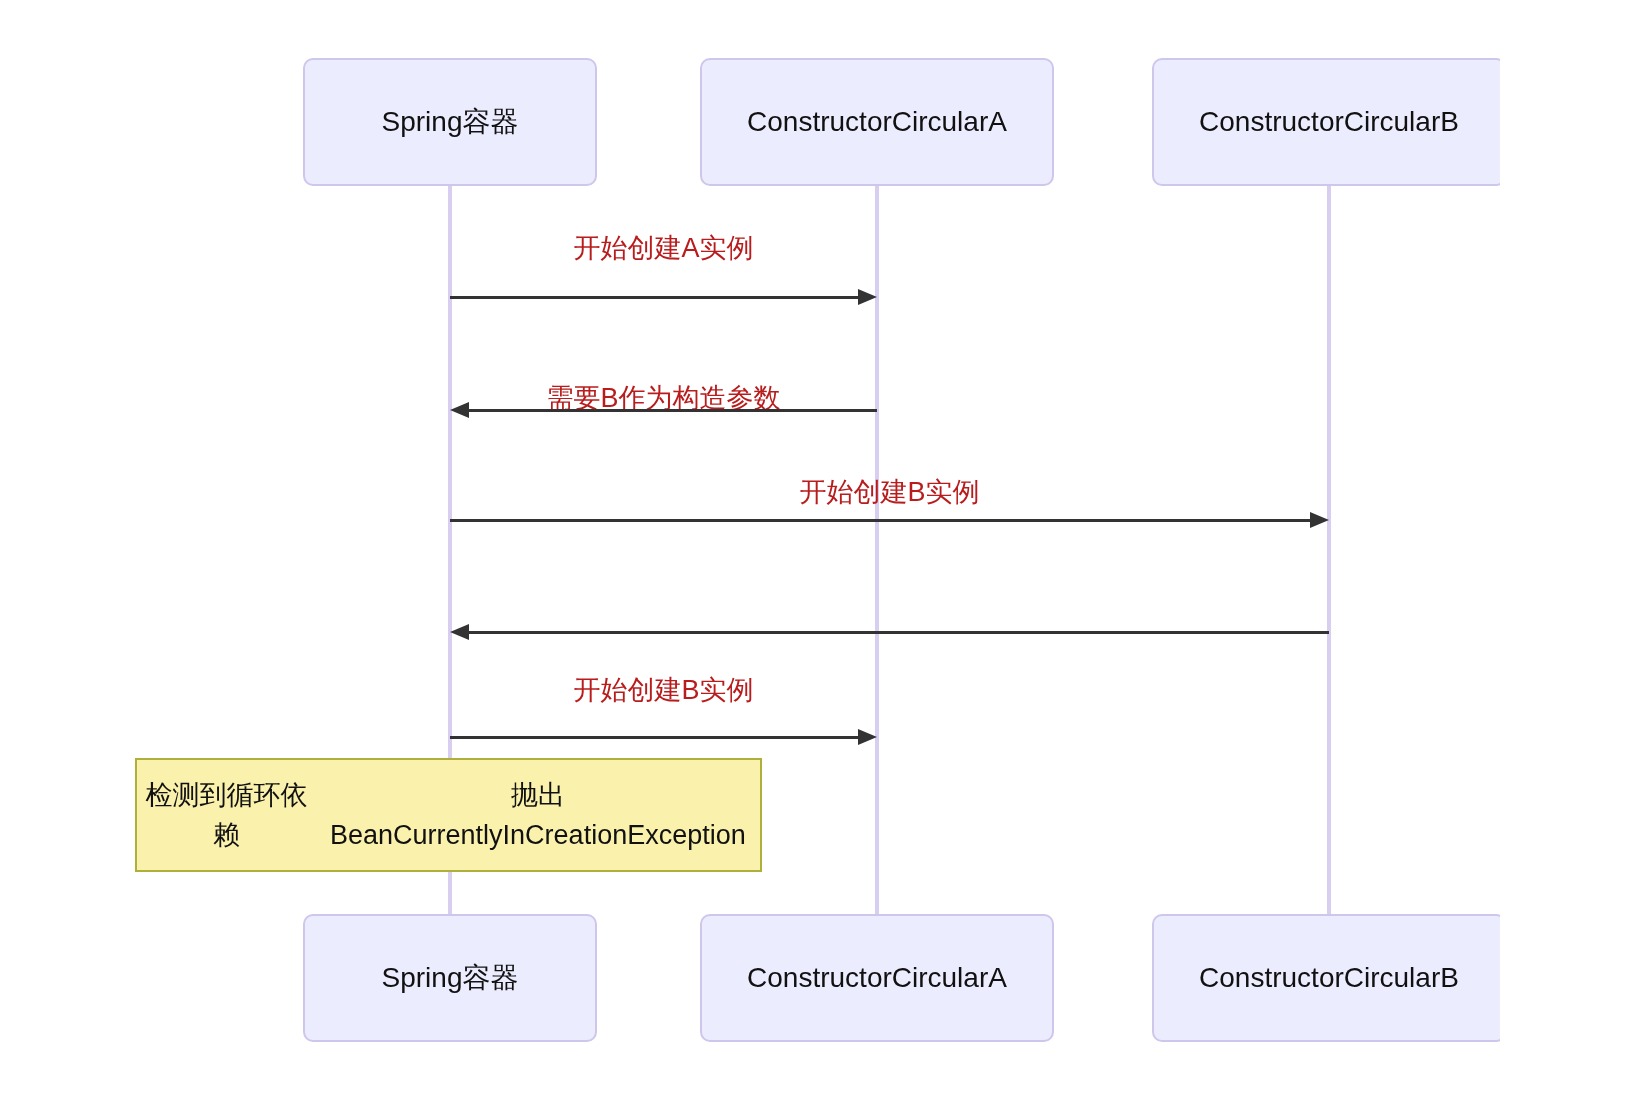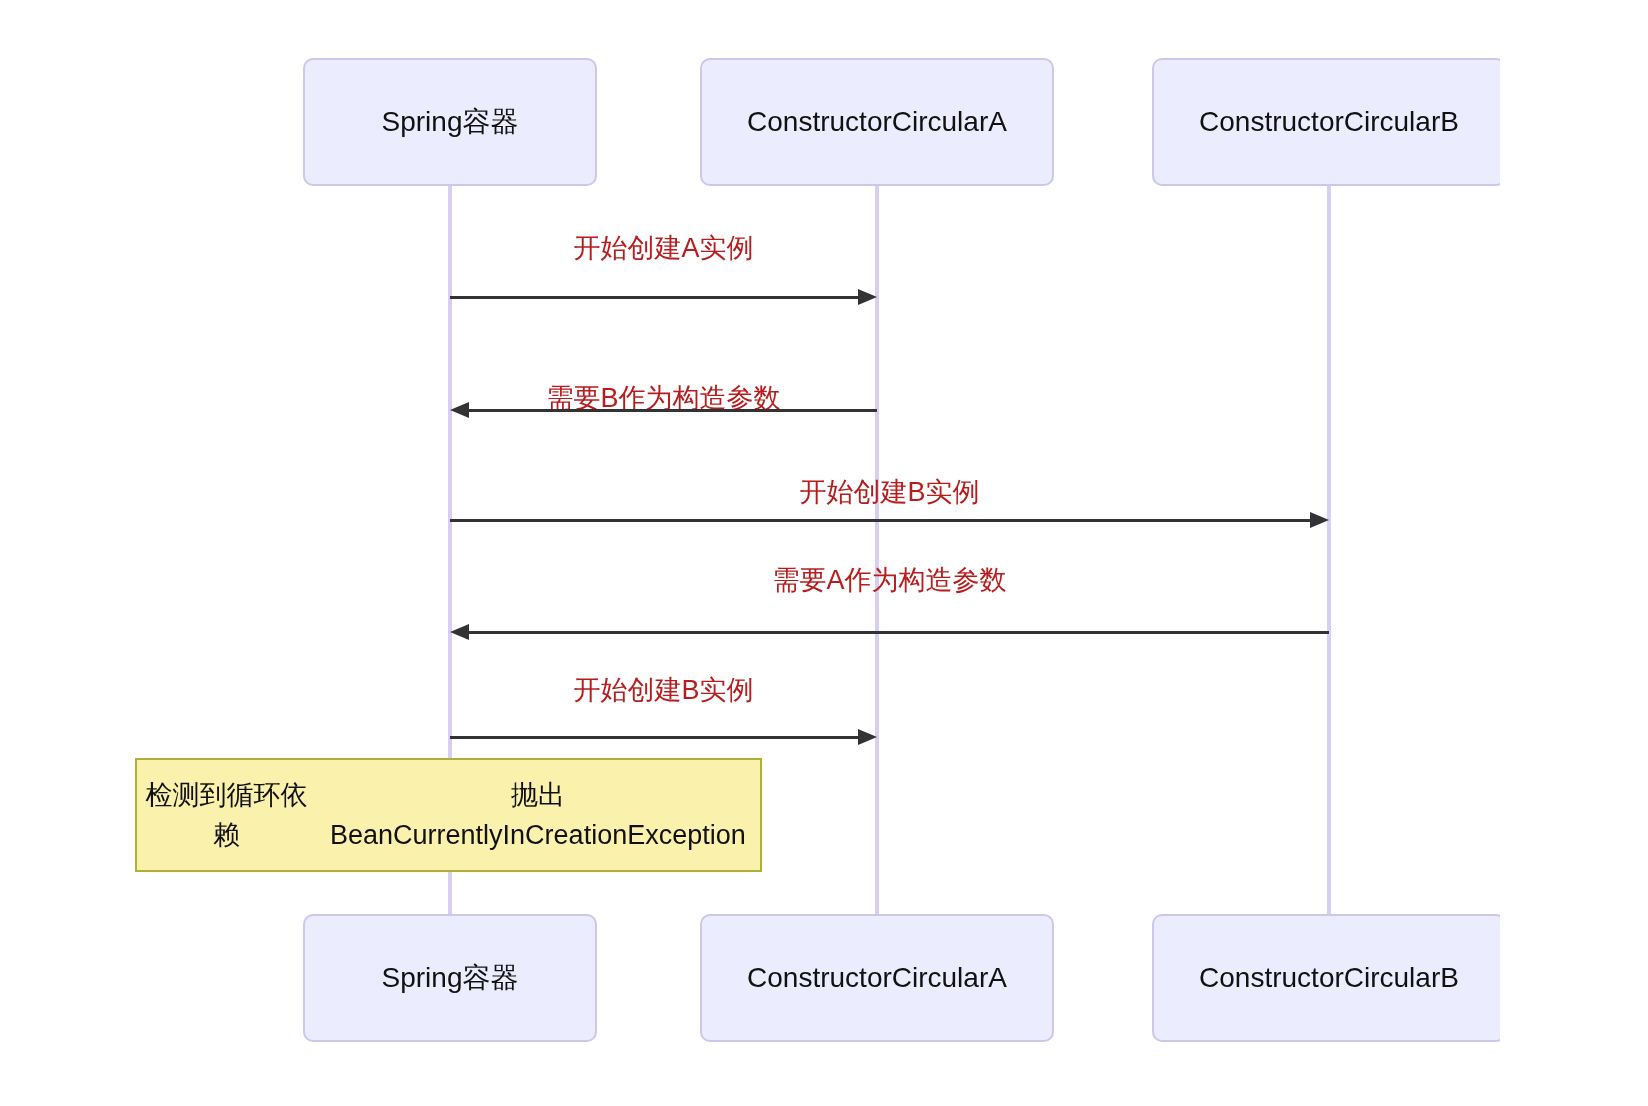--- a/index.html
+++ b/index.html
@@ -91,21 +91,20 @@
   <div class="arrow-head-right" style="left:858px;top:289px;"></div>
 
   <div class="msg-label" style="left:450px;top:336px;width:427px;margin-top:42px;">需要B作为构造参数</div>
   <div class="arrow-line" style="left:467px;top:409px;width:410px;"></div>
   <div class="arrow-head-left" style="left:450px;top:402px;"></div>
 
   <div class="msg-label" style="left:450px;top:472px;width:879px;">开始创建B实例</div>
   <div class="arrow-line" style="left:450px;top:519px;width:862px;"></div>
   <div class="arrow-head-right" style="left:1310px;top:512px;"></div>
 
-  <div class="msg-label" style="left:450px;top:560px;width:879px;">需要A作为构造参数</div>
   <div class="arrow-line" style="left:467px;top:631px;width:862px;"></div>
   <div class="arrow-head-left" style="left:450px;top:624px;"></div>
 
   <div class="msg-label" style="left:450px;top:670px;width:427px;">开始创建B实例</div>
   <div class="arrow-line" style="left:450px;top:736px;width:410px;"></div>
   <div class="arrow-head-right" style="left:858px;top:729px;"></div>
 
   <div class="note-box" style="left:135px;top:758px;width:627px;height:114px;">
     <div>检测到循环依赖</div>
     <div>抛出BeanCurrentlyInCreationException</div>

